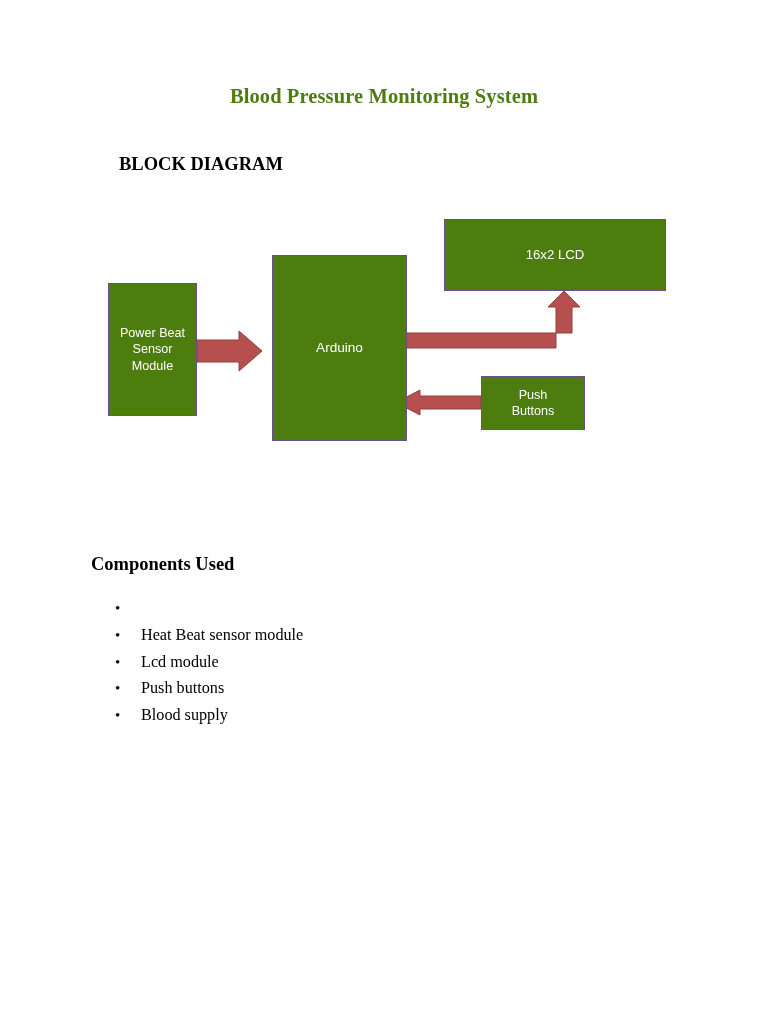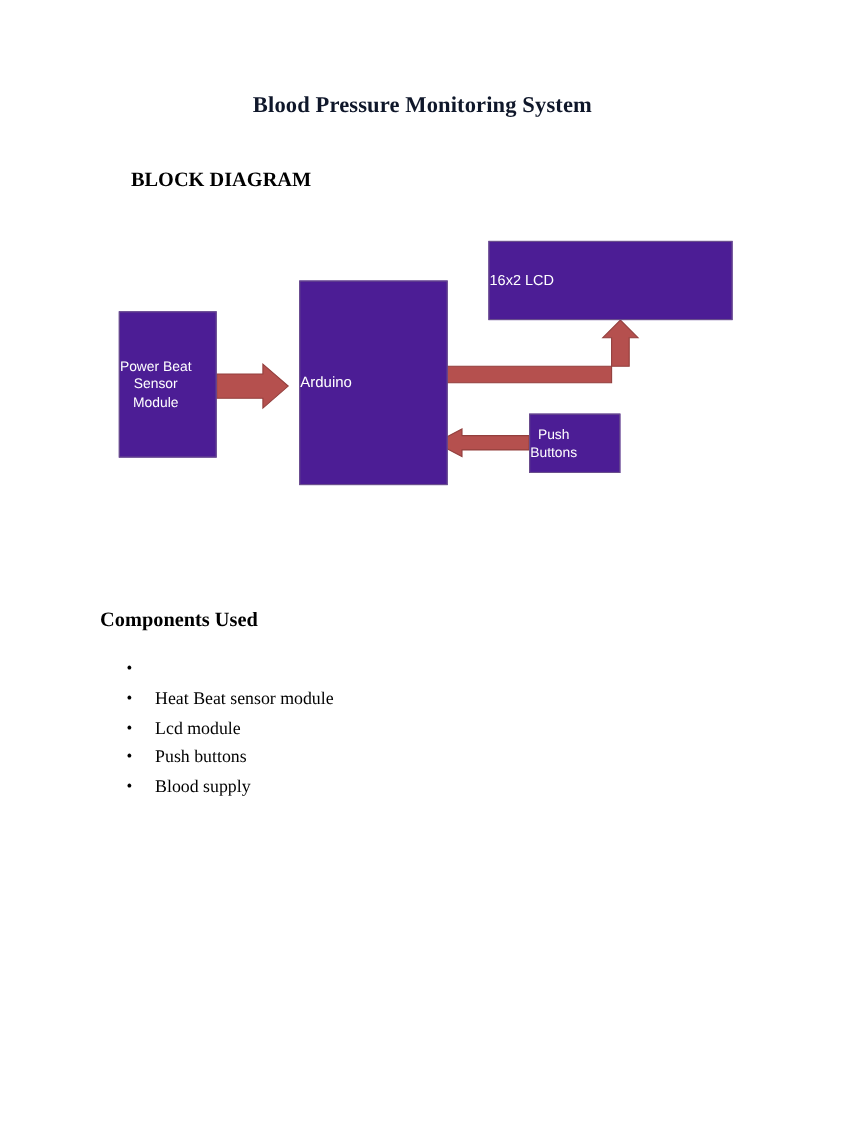--- a/index.html
+++ b/index.html
@@ -25,21 +25,21 @@
   .doc-title {
     position: absolute;
     left: 0;
     top: 85px;
     width: 768px;
     text-align: center;
     font-family: "Liberation Serif", serif;
     font-weight: bold;
     font-size: 20.5px;
     letter-spacing: 0.1px;
-    color: #0f172a;
+    color: #4d7c0f;
   }
 
   .section-heading {
     position: absolute;
     left: 91px;
     font-family: "Liberation Serif", serif;
     font-weight: bold;
     font-size: 18.5px;
     color: #000;
   }
@@ -80,27 +80,27 @@
     left: 0;
     top: 0;
     width: 768px;
     height: 1024px;
     pointer-events: none;
   }
 
   .node {
     position: absolute;
     box-sizing: border-box;
-    background: #4c1d95;
+    background: #4d7c0f;
     border: 1px solid #6a4f8c;
     color: #ffffff;
     font-family: "Liberation Sans", sans-serif;
     display: flex;
     align-items: center;
-    justify-content: flex-start;
+    justify-content: center;
     text-align: center;
     line-height: 1.28;
     pointer-events: auto;
   }
 
   .node-sensor {
     left: 108px;
     top: 283px;
     width: 89px;
     height: 133px;
@@ -116,21 +116,21 @@
   .node-lcd {
     left: 444px;
     top: 219px;
     width: 222px;
     height: 72px;
     font-size: 13.2px;
   }
   .node-buttons {
     left: 481px;
     top: 376px;
-    width: 83px;
+    width: 104px;
     height: 54px;
     font-size: 12.6px;
   }
 
   .node-label { display: block; }
 
   
   .arrow-layer {
     position: absolute;
     left: 0;

